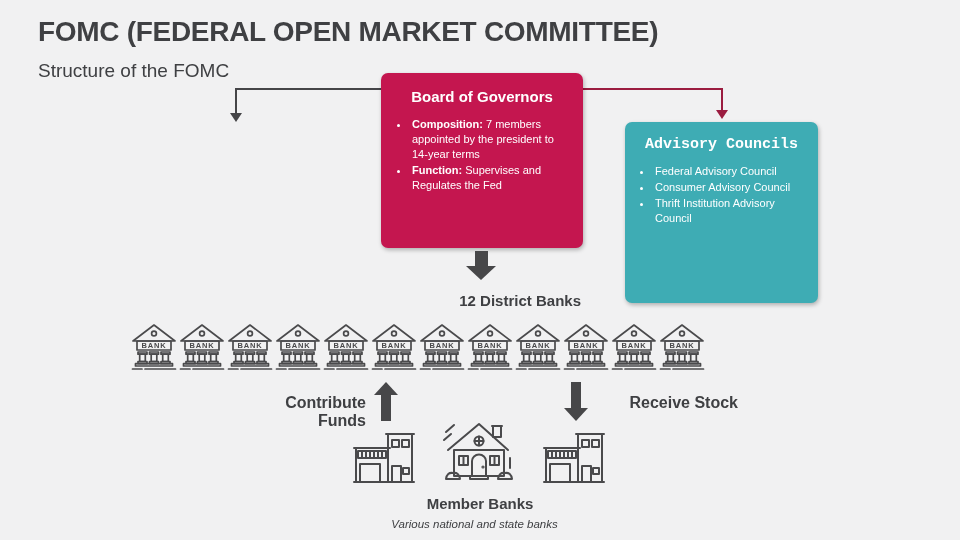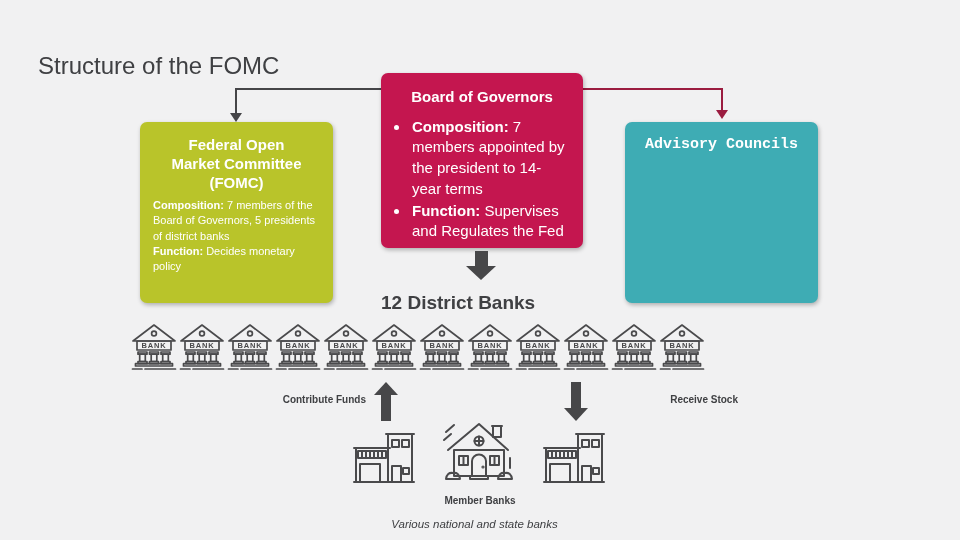--- a/index.html
+++ b/index.html
@@ -8,65 +8,65 @@
   .slide {
     position: relative; width: 960px; height: 540px;
     background: #F1F1F2; overflow: hidden; margin: 0 auto;
   }
   .main-title {
     position: absolute; left: 38px; top: 16px;
     font-size: 28px; font-weight: bold; letter-spacing: -0.3px;
     color: #3F4043;
   }
   .sub-title {
-    position: absolute; left: 38px; top: 52px;
-    font-size: 24px; color: #3F4043;
+    position: absolute; left: 38px; top: 60px;
+    font-size: 19px; color: #3F4043;
   }
   
   .node {
     position: absolute; border-radius: 7px; color: #fff;
     box-shadow: 1px 2px 4px rgba(0,0,0,0.28);
   }
   .node-title {
     font-size: 15px; font-weight: bold; text-align: center; line-height: 1.25;
   }
   .node-body { font-size: 11px; line-height: 1.38; }
   .fomc-box   { left: 140px; top: 122px; width: 193px; height: 181px; background: #B9C42A; padding: 12px 13px; }
   .board-box  { left: 381px; top: 73px;  width: 202px; height: 175px; background: #C4164F; padding: 13px 14px; }
   .adv-box    { left: 625px; top: 122px; width: 193px; height: 181px; background: #3EACB4; padding: 12px 13px; }
   .fomc-box .node-title { margin: 2px 10px 6px 10px; }
   .board-box .node-title { margin: 2px 0 10px 0; }
   .adv-box .node-title { margin: 2px 0 9px 0; font-family: Liberation Mono, monospace; }
-  ul.node-list { list-style: disc; margin-left: 15px; font-size: 15px; line-height: 1.38; }
+  ul.node-list { list-style: disc; margin-left: 15px; font-size: 11px; line-height: 1.38; }
   ul.node-list li { padding-left: 2px; margin-bottom: 1px; }
   .bl { font-weight: bold; }
   
   .cline { position: absolute; }
   .h2 { height: 2px; } .w2 { width: 2px; }
   .c-gray { background: #454548; }
   .c-maroon { background: #9B1C40; }
   .arrhead { position: absolute; width: 0; height: 0; }
   .arrhead.down-gray   { border-left: 6px solid transparent; border-right: 6px solid transparent; border-top: 9px solid #454548; }
   .arrhead.down-maroon { border-left: 6px solid transparent; border-right: 6px solid transparent; border-top: 9px solid #9B1C40; }
   
   .stem { position: absolute; background: #474749; }
   .tri-down { position: absolute; width: 0; height: 0; border-left: 15px solid transparent; border-right: 15px solid transparent; border-top: 14px solid #474749; }
   .tri-down.sm { border-left-width: 12px; border-right-width: 12px; border-top-width: 13px; }
   .tri-up.sm { position: absolute; width: 0; height: 0; border-left: 12px solid transparent; border-right: 12px solid transparent; border-bottom: 13px solid #474749; }
   
   .district-label {
     position: absolute; left: 381px; top: 292px; width: 200px;
-    text-align: left; font-size: 19px; font-weight: bold; color: #3F4043;
-  }
-  .flow-label { position: absolute; font-size: 10px; font-weight: bold; color: #3F4043; top: 394px; }
+    text-align: right; font-size: 15px; font-weight: bold; color: #3F4043;
+  }
+  .flow-label { position: absolute; font-size: 16px; font-weight: bold; color: #3F4043; top: 394px; }
   .flow-label.contribute { left: 240px; width: 126px; text-align: right; }
   .flow-label.receive { left: 598px; width: 140px; text-align: right; }
   .member-label {
     position: absolute; left: 0; top: 495px; width: 960px;
-    text-align: center; font-size: 10px; font-weight: bold; color: #3F4043;
+    text-align: center; font-size: 15px; font-weight: bold; color: #3F4043;
   }
   .member-sublabel {
     position: absolute; left: 0; top: 518px; width: 949px;
     text-align: center; font-size: 11.5px; font-style: italic; color: #3F4043;
   }
   
   .bank-row {
     position: absolute; left: 0; top: 321px; width: 836px;
     display: flex; justify-content: center; 
   }
@@ -77,56 +77,53 @@
   .b-right { left: 542px; top: 428px; }
   svg .ln { fill: none; stroke: #4A4A4C; stroke-width: 1.7; stroke-linejoin: round; stroke-linecap: round; }
   svg .ln2 { fill: none; stroke: #4A4A4C; stroke-width: 2; stroke-linejoin: round; stroke-linecap: round; }
   svg text.banktxt { font-family: "Liberation Sans", sans-serif; font-size: 7.5px; font-weight: bold; fill: #4A4A4C; letter-spacing: 0.8px; }
 </style>
 </head>
 <body>
 
 <div class="slide">
 
+  <div class="main-title">FOMC (FEDERAL OPEN MARKET COMMITTEE)</div>
   <div class="sub-title">Structure of the FOMC</div>
 
   <div class="cline h2 c-gray" style="left:235px; top:88px; width:147px;"></div>
   <div class="cline w2 c-gray" style="left:235px; top:88px; height:27px;"></div>
   <div class="arrhead down-gray" style="left:230px; top:113px;"></div>
 
   <div class="cline h2 c-maroon" style="left:583px; top:88px; width:140px;"></div>
   <div class="cline w2 c-maroon" style="left:721px; top:88px; height:24px;"></div>
   <div class="arrhead down-maroon" style="left:716px; top:110px;"></div>
 
-  <div class="node fomc-box">
-    <div class="node-title">Federal Open Market Committee (FOMC)</div>
-    <div class="node-body">
-      <span class="bl">Composition:</span>
-      <span>7 members of the Board of Governors, 5 presidents of district banks</span><br>
-      <span class="bl">Function:</span>
-      <span>Decides monetary policy</span>
-    </div>
-  </div>
 
   <div class="node board-box">
     <div class="node-title">Board of Governors</div>
     <ul class="node-list">
       <li>
         <span class="bl">Composition:</span>
         <span>7 members appointed by the president to 14-year terms</span>
       </li>
       <li>
         <span class="bl">Function:</span>
         <span>Supervises and Regulates the Fed</span>
       </li>
     </ul>
   </div>
 
   <div class="node adv-box">
     <div class="node-title">Advisory Councils</div>
+    <ul class="node-list">
+      <li>Federal Advisory Council</li>
+      <li>Consumer Advisory Council</li>
+      <li>Thrift Institution Advisory Council</li>
+    </ul>
   </div>
 
   <div class="stem" style="left:475px; top:251px; width:13px; height:16px;"></div>
   <div class="tri-down" style="left:466px; top:266px;"></div>
 
   <div class="district-label">12 District Banks</div>
 
   <div class="bank-row">
 
       <svg width="48" height="50" viewBox="0 0 48 50">

